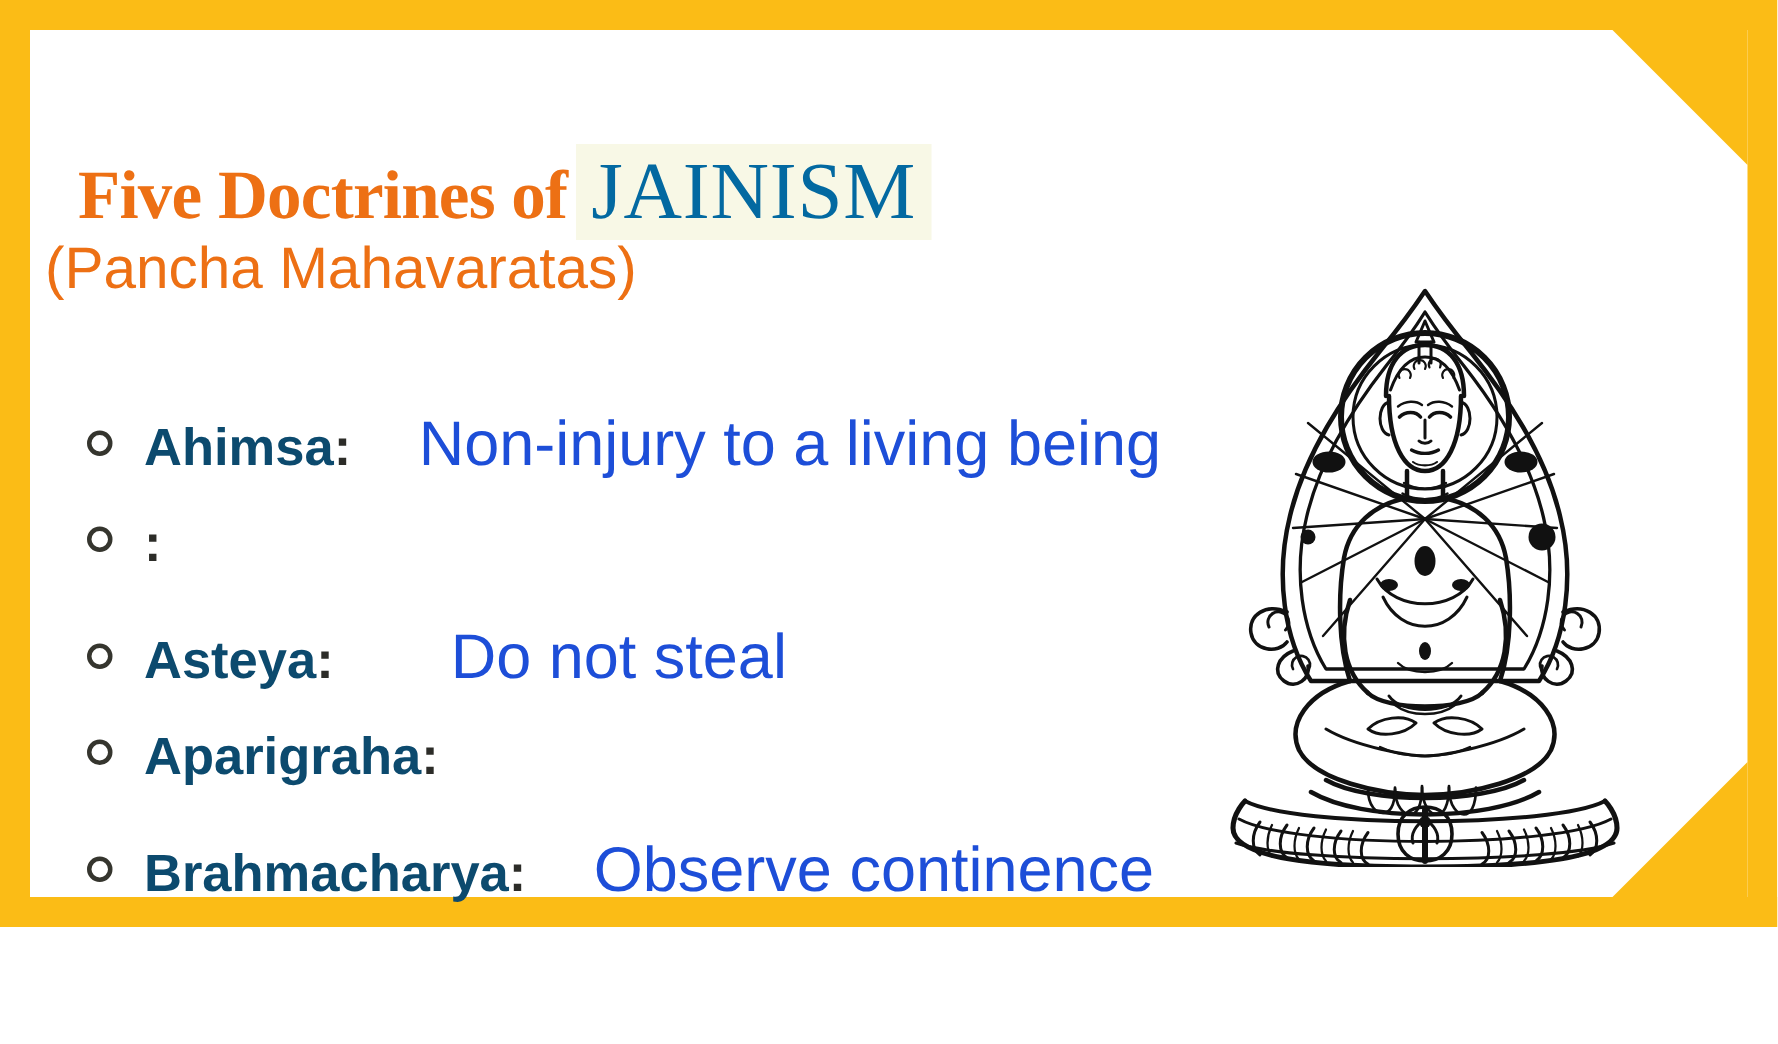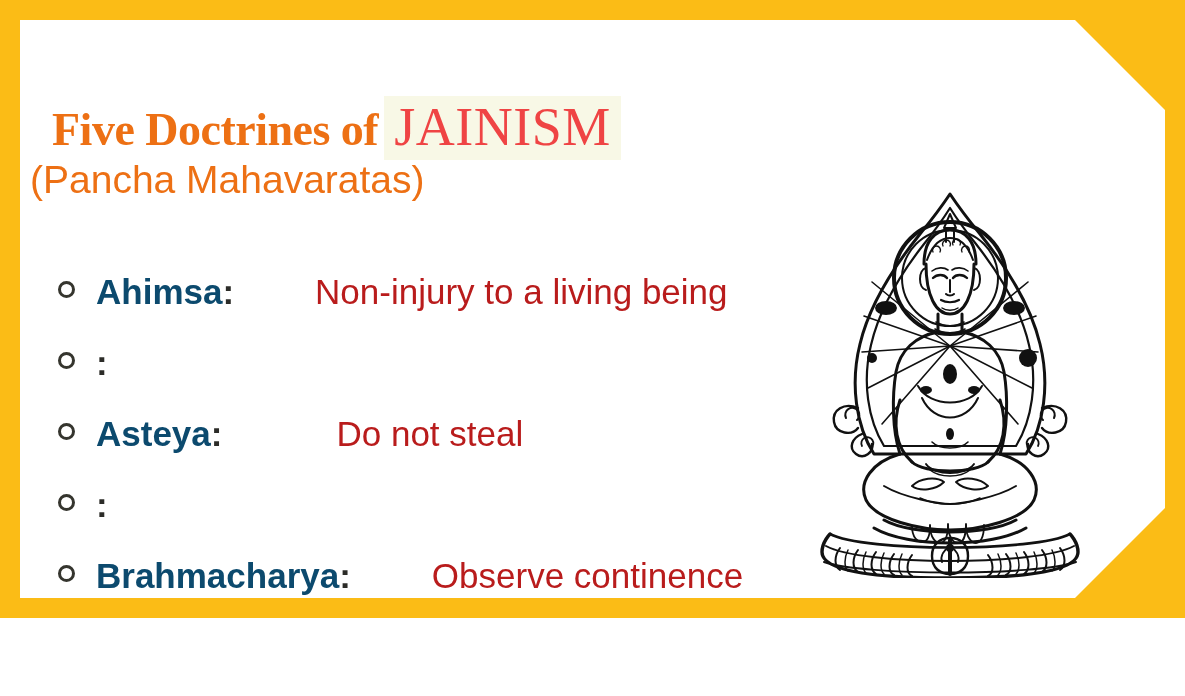--- a/index.html
+++ b/index.html
@@ -58,21 +58,21 @@
     font-family: "Liberation Serif", serif;
     font-weight: bold;
     font-size: 46px;
     color: #ED7014;
     letter-spacing: -0.5px;
   }
   .title-highlight {
     font-family: "Liberation Serif", serif;
     font-weight: normal;
     font-size: 54px;
-    color: #ef4444;
+    color: #0369a1;
     background: #F8F8E6;
     padding: 4px 10px 6px 10px;
     margin-left: 6px;
     line-height: 1;
     letter-spacing: 0.5px;
   }
   .subtitle {
     position: absolute;
     left: 30px;
     top: 158px;
@@ -113,23 +113,22 @@
   }
   .colon {
     font-family: "Liberation Sans", sans-serif;
     font-weight: bold;
     font-size: 35px;
     color: #2C2C28;
   }
   .definition {
     font-family: "Liberation Sans", sans-serif;
     font-weight: normal;
-    font-size: 35px;
-    color: #b91c1c;
-    margin-left: 36px;
+    font-size: 42px;
+    color: #1d4ed8;
   }
 
   
   .illustration {
     position: absolute;
     left: 800px;
     top: 186px;
     width: 300px;
     height: 392px;
   }
@@ -170,20 +169,21 @@
       </div>
       <div class="doctrine-row">
         <span class="bullet"></span>
         <span class="term">Asteya</span>
         <span class="colon">:</span>
         <span style="display: inline-block; width: 78px;"></span>
         <span class="definition">Do not steal</span>
       </div>
       <div class="doctrine-row">
         <span class="bullet"></span>
+        <span class="term">Aparigraha</span>
         <span class="colon">:</span>
         <span style="display: inline-block; width: 48px;"></span>
       </div>
       <div class="doctrine-row">
         <span class="bullet"></span>
         <span class="term">Brahmacharya</span>
         <span class="colon">:</span>
         <span style="display: inline-block; width: 45px;"></span>
         <span class="definition">Observe continence</span>
       </div>

